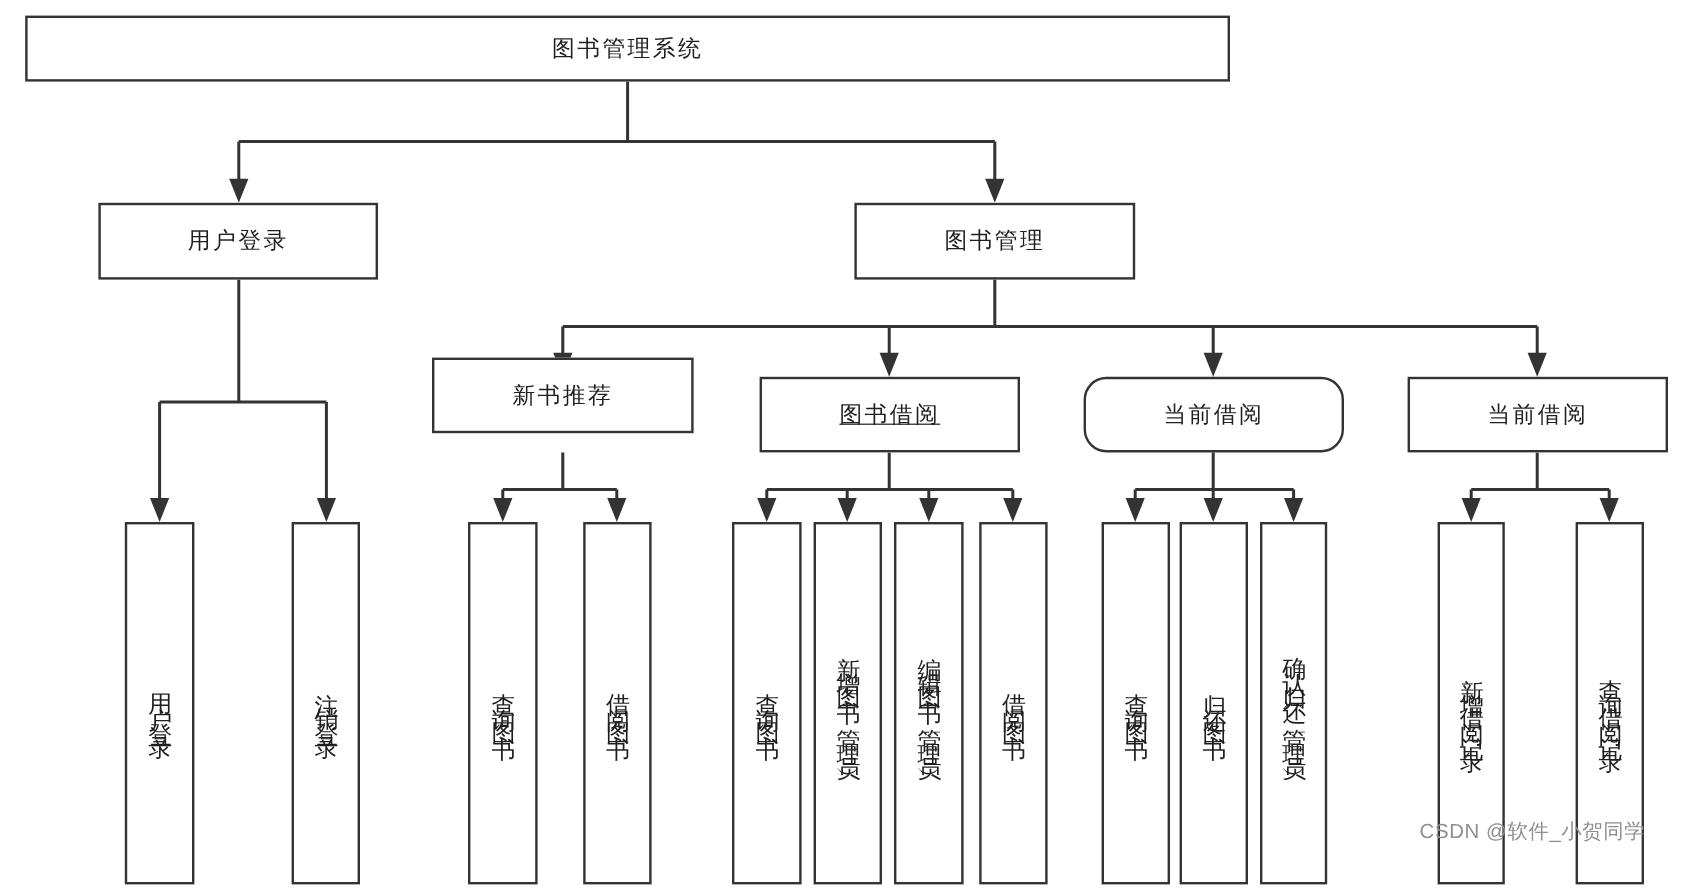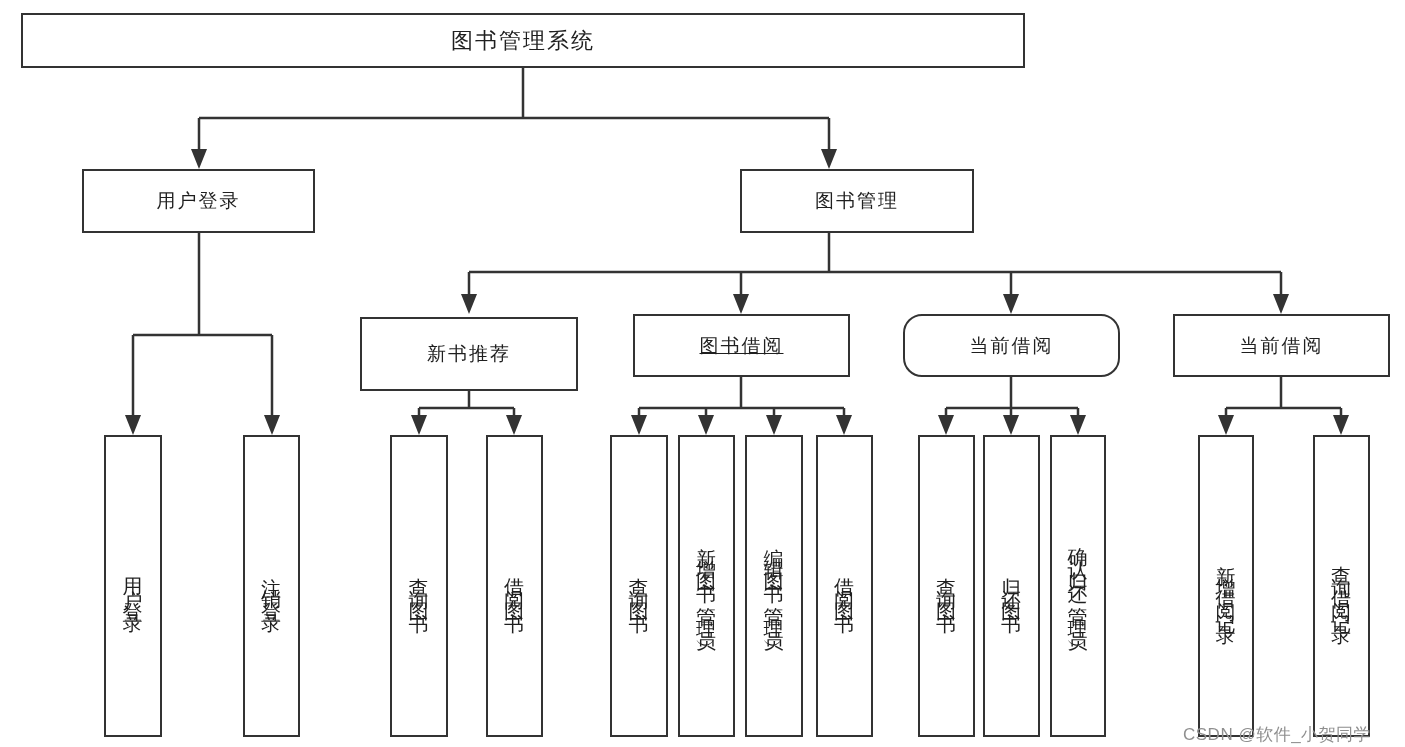--- a/index.html
+++ b/index.html
@@ -20,32 +20,32 @@
     position: absolute;
     border: 2.5px solid #333333;
     background: #ffffff;
     box-sizing: border-box;
     display: flex;
     align-items: center;
     justify-content: center;
     z-index: 2;
   }
   .h-label { font-size: 19px; letter-spacing: 2px; white-space: nowrap; }
-  .root-label { font-size: 22px; letter-spacing: 2px; }
+  .root-label { font-size: 19px; letter-spacing: 2px; }
   .v-box .v-label {
     writing-mode: vertical-rl;
     text-orientation: mixed;
     font-size: 20px;
     line-height: 1;
     letter-spacing: 12px;
     white-space: nowrap;
   }
   #watermark {
     position: absolute;
-    left: 1183px; top: 723px;
+    left: 1183px; top: 681px;
     font-size: 17px;
     color: #8f8f8f;
     letter-spacing: 0.5px;
     white-space: nowrap;
     z-index: 5;
     text-align: right;
   }
 </style>
 </head>
 <body>
@@ -90,25 +90,25 @@
   </g>
 </svg>
 
 <div class="box" style="left:21px; top:13px; width:1004px; height:55px;">
   <span class="h-label root-label">图书管理系统</span>
 </div>
 
 <div class="box" style="left:82px; top:169px; width:233px; height:64px;">
   <span class="h-label">用户登录</span>
 </div>
-<div class="box" style="left:712px; top:169px; width:234px; height:64px;margin-left:28px;">
+<div class="box" style="left:712px; top:169px; width:234px; height:64px;">
   <span class="h-label">图书管理</span>
 </div>
 
-<div class="box" style="left:360px; top:317px; width:218px; height:74px;">
+<div class="box" style="left:360px; top:298px; width:218px; height:63px;">
   <span class="h-label">新书推荐</span>
 </div>
 <div class="box" style="left:633px; top:314px; width:217px; height:63px;text-decoration:underline;">
   <span class="h-label">图书借阅</span>
 </div>
 <div class="box" style="left:903px; top:314px; width:217px; height:63px;border-radius:19px;">
   <span class="h-label">当前借阅</span>
 </div>
 <div class="box" style="left:1173px; top:314px; width:217px; height:63px;">
   <span class="h-label">当前借阅</span>

